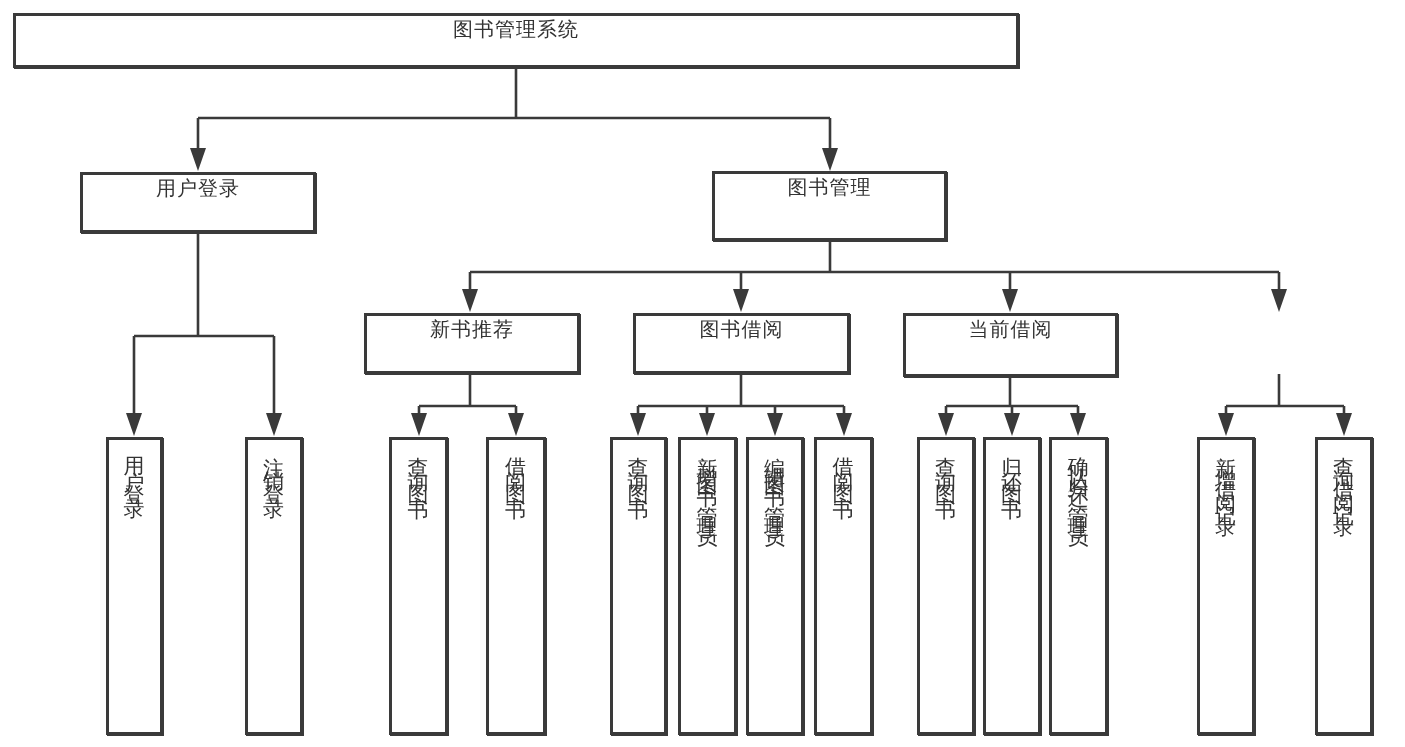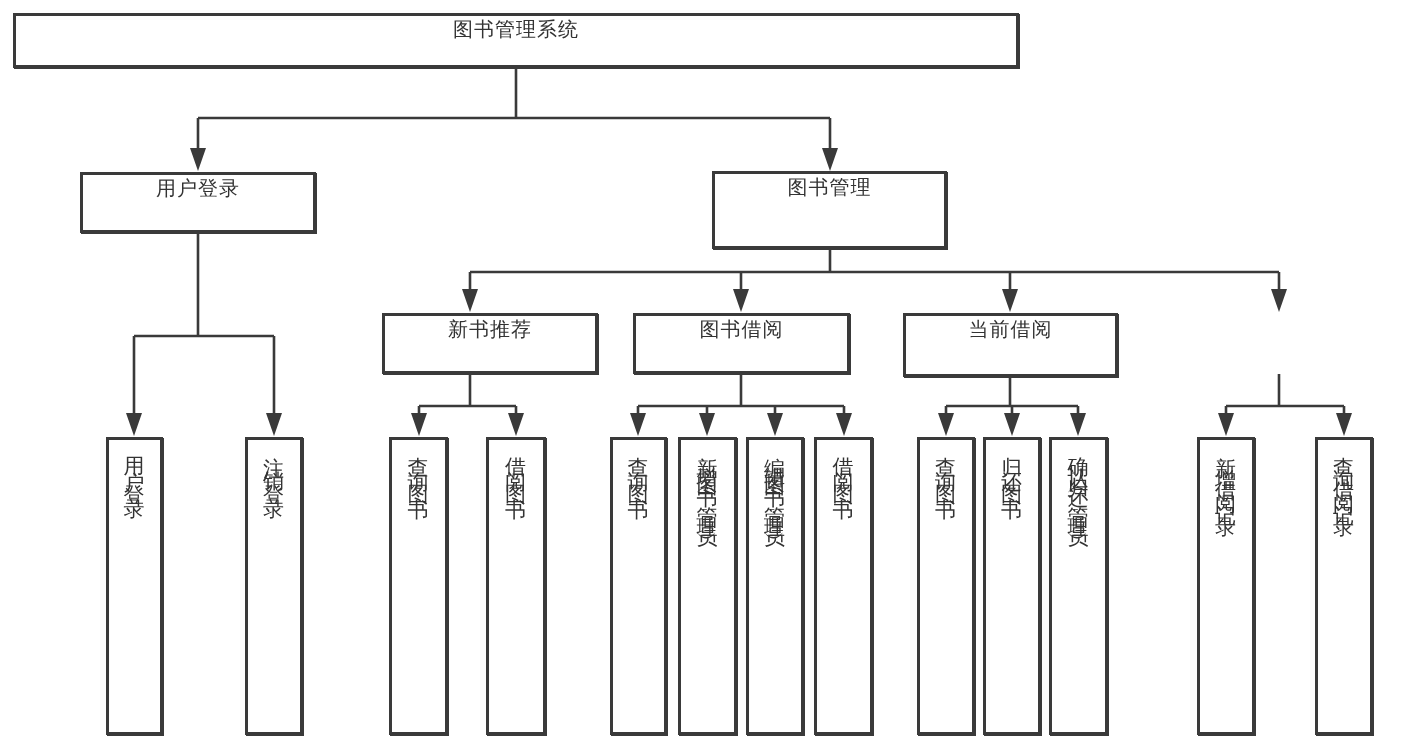--- a/index.html
+++ b/index.html
@@ -89,25 +89,25 @@
     <polygon class="arrow" points="1336,413 1352,413 1344,436"></polygon>
   </svg>
 
   <div class="box h" style="left:13px;top:13px;width:1006px;height:55px">
     <span>图书管理系统</span>
   </div>
 
   <div class="box h" style="left:80px;top:172px;width:236px;height:61px">
     <span>用户登录</span>
   </div>
-  <div class="box h" style="left:712px;top:171px;width:235px;height:78px">
+  <div class="box h" style="left:712px;top:171px;width:235px;height:70px">
     <span>图书管理</span>
   </div>
 
-  <div class="box h" style="left:382px;top:313px;width:216px;height:61px">
+  <div class="box h" style="left:364px;top:313px;width:216px;height:61px">
     <span>新书推荐</span>
   </div>
   <div class="box h" style="left:633px;top:313px;width:217px;height:61px">
     <span>图书借阅</span>
   </div>
   <div class="box h" style="left:903px;top:313px;width:215px;height:64px">
     <span>当前借阅</span>
   </div>
 
   <div class="box v sp4" style="left:106px;top:437px;width:57px;height:298px">

